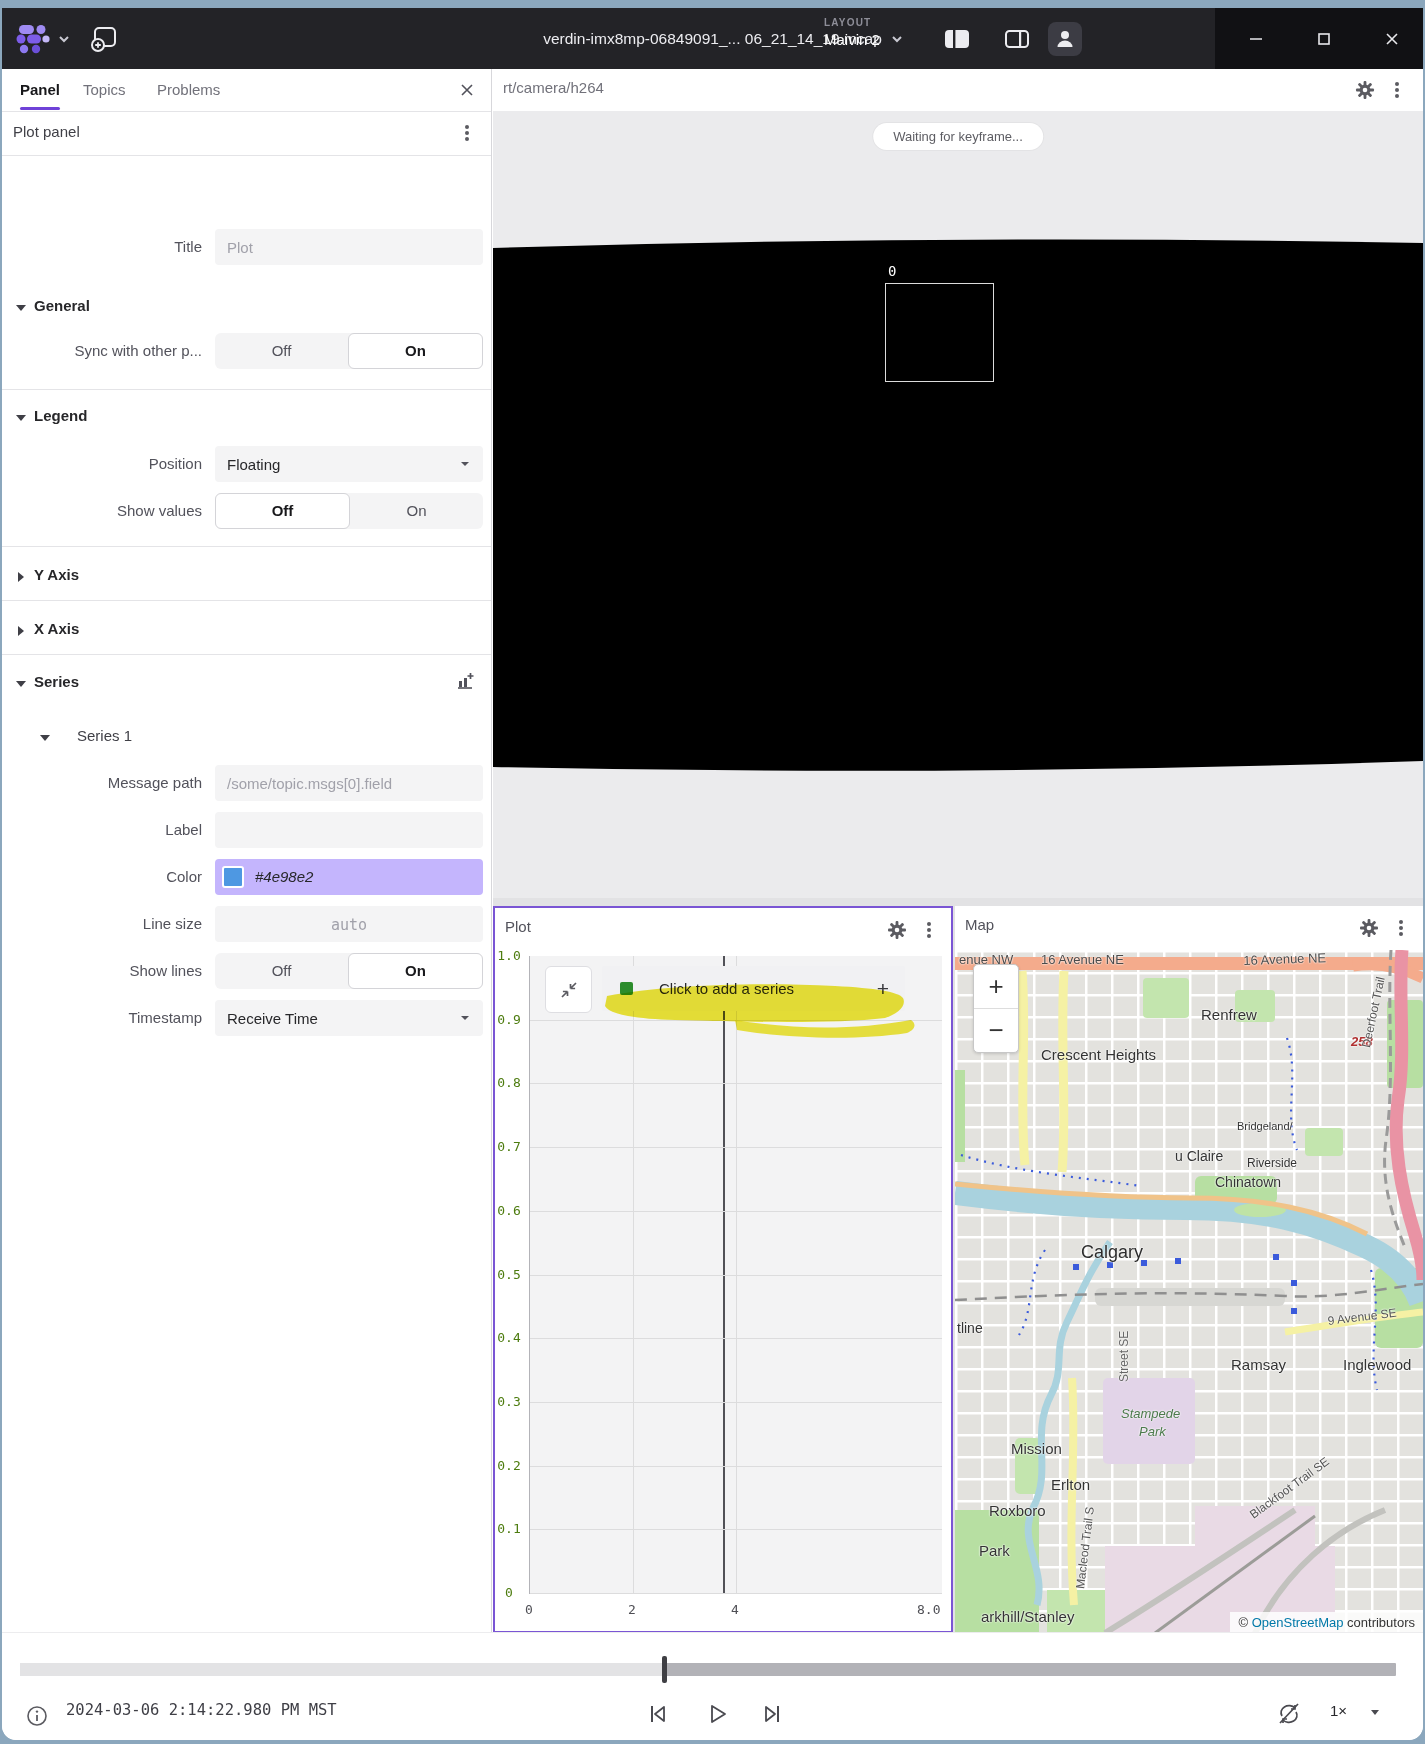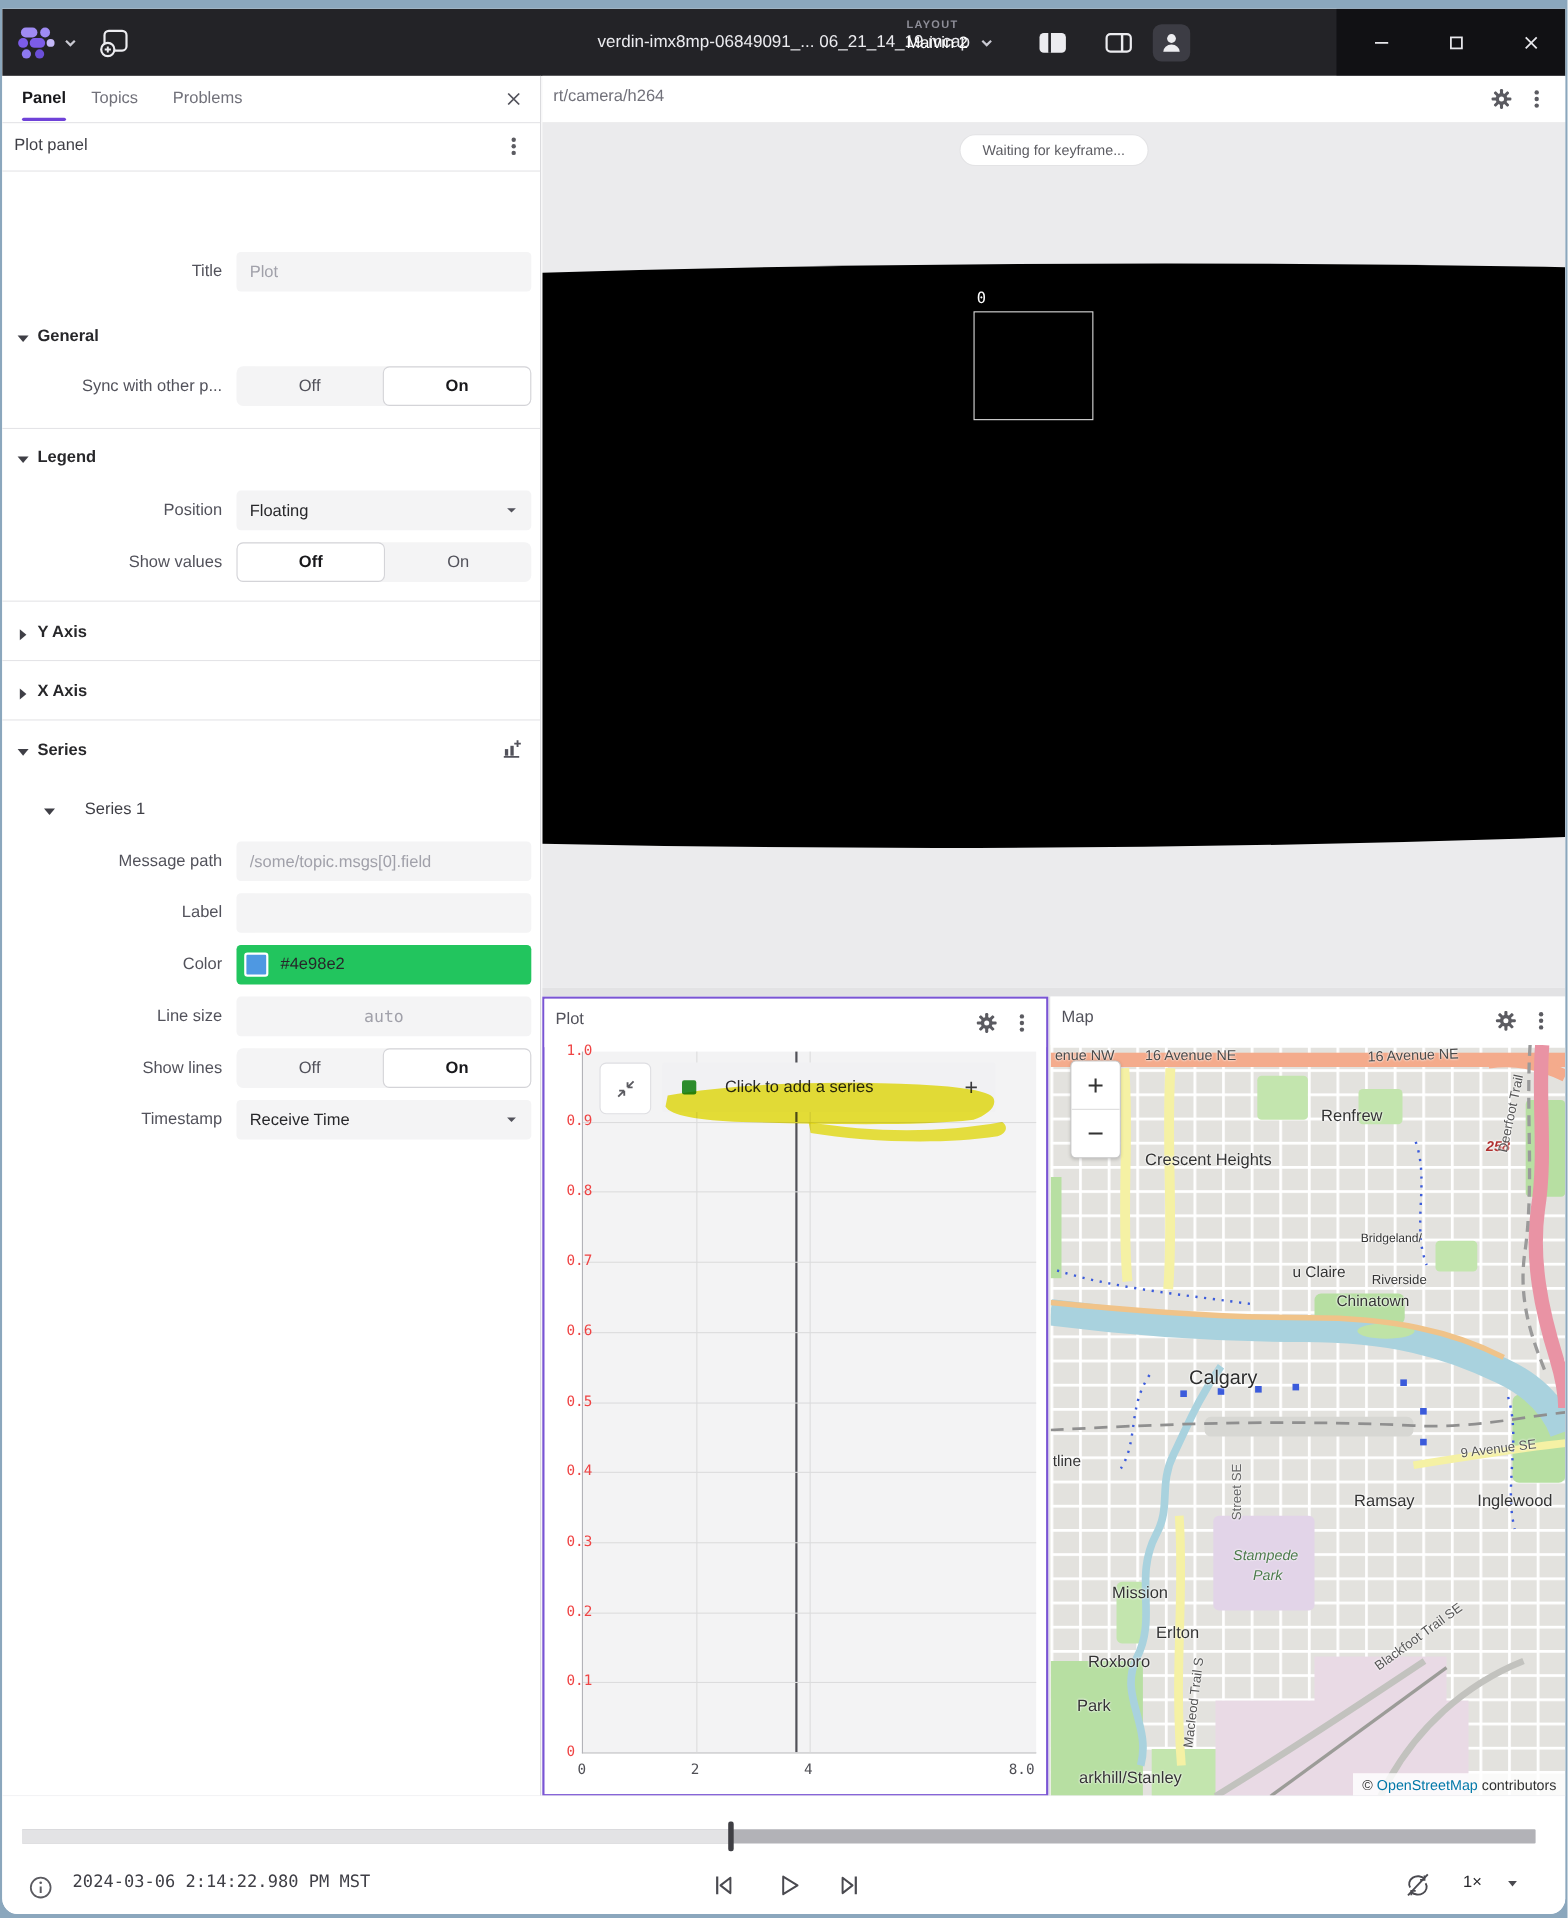--- a/index.html
+++ b/index.html
@@ -39,40 +39,40 @@
   .seg span.sel{background:#fff;border:1px solid #d4d4d8;color:#18181b;font-weight:600;line-height:34px;}
   .select{display:flex;align-items:center;width:100%;height:100%;background:#f4f4f5;border-radius:4px;font-size:15px;color:#27272a;padding:0 12px;box-sizing:border-box;cursor:pointer;}
   .select svg{margin-left:auto;}
   .sect{position:absolute;left:0;width:100%;height:30px;cursor:pointer;}
   .sect .tri{position:absolute;left:13px;top:9px;}
   .sect .st{position:absolute;left:32px;top:4px;font-size:15px;font-weight:600;color:#27272a;}
   .sect.sub .tri{left:37px;}
   .sect.sub .st{left:56px;font-weight:500;color:#3f3f46;margin-left:19px;}
   .divider{position:absolute;left:0;width:100%;height:1px;background:#e4e4e7;}
   .swatch{position:absolute;left:7px;top:7px;width:22px;height:22px;border-radius:3px;border:2px solid #fff;box-sizing:border-box;}
-  .colorbox{position:relative;width:100%;height:100%;background:#22c55e;border-radius:4px;}
+  .colorbox{position:relative;width:100%;height:100%;background:#c4b5fd;border-radius:4px;font-style:italic;}
   .colorbox .hex{position:absolute;left:40px;top:0;line-height:36px;font-size:15px;color:#27272a;}
   
   #camera{position:absolute;left:491px;top:61px;right:0;height:829px;background:#ebebed;}
   #camera .hdr{position:absolute;left:0;top:0;width:100%;height:42px;background:#fff;}
   .panel-hdr-title{position:absolute;left:10px;top:10px;font-size:15px;color:#71717a;}
   .pill{position:absolute;left:50%;transform:translateX(-50%);top:54px;background:#fff;border-radius:16px;padding:6px 20px;font-size:13px;color:#5d5d63;box-shadow:0 0 0 1px rgba(0,0,0,0.03);}
   #video{position:absolute;left:0;top:165px;width:930px;height:541px;}
   #bbox{position:absolute;left:392px;top:214px;width:107px;height:97px;border:1.5px solid #dcdcdc;}
   #bbox-label{position:absolute;left:395px;top:194px;color:#fff;font-size:14px;}
   
   #gap-h{position:absolute;left:491px;top:890px;right:0;height:8px;background:#e2e2e4;}
   #gap-v{position:absolute;left:951px;top:898px;width:2px;height:727px;background:#e2e2e4;}
   #plotpanel{position:absolute;left:491px;top:898px;width:460px;height:727px;background:#fff;border:2px solid #7a55d4;box-sizing:border-box;}
   #plotpanel .phdr{position:absolute;left:0;top:0;width:100%;height:44px;background:#fff;}
   #chart{position:absolute;left:34px;top:48px;width:412px;height:637px;background:#f3f3f4;border-left:1px solid #b3b3b8;border-bottom:1px solid #b3b3b8;}
   .gridh{position:absolute;left:0;width:100%;height:1px;background:#dcdcdd;}
   .gridv{position:absolute;top:0;height:100%;width:1px;background:#dcdcdd;}
   #playhead-line{position:absolute;top:0;height:100%;width:2px;background:#515157;}
-  .ytick{position:absolute;left:0;width:28px;text-align:left;font-size:13px;color:#ef4444;font-family:"DejaVu Sans Mono",monospace;padding-left:20px;}
+  .ytick{position:absolute;left:0;width:28px;text-align:center;font-size:13px;color:#4d7c0f;font-family:"DejaVu Sans Mono",monospace;}
   .xtick{position:absolute;top:694px;font-size:13px;color:#4f4f55;font-family:"DejaVu Sans Mono",monospace;}
   #legend-collapse{position:absolute;left:50px;top:58px;width:45px;height:45px;background:#fff;border:1px solid #dedee2;border-radius:6px;display:flex;align-items:center;justify-content:center;}
   #legend-row{position:absolute;left:107px;top:58px;width:303px;height:45px;background:#f1f1f3;border-radius:2px;display:flex;align-items:center;}
   #legend-row .gsq{width:13px;height:13px;border-radius:2px;background:#2c8c2c;margin-left:18px;}
   #legend-row .ltxt{font-size:15px;color:#2a2a2e;margin-left:26px;}
   #legend-row .plus{margin-left:auto;margin-right:16px;font-size:21px;color:#3a3a3e;}
   #highlight-svg{position:absolute;left:0;top:0;width:100%;height:100%;mix-blend-mode:multiply;pointer-events:none;}
   
   #mappanel{position:absolute;left:953px;top:898px;width:468px;height:727px;background:#fff;}
   #mappanel .phdr{position:absolute;left:0;top:0;width:100%;height:44px;}

